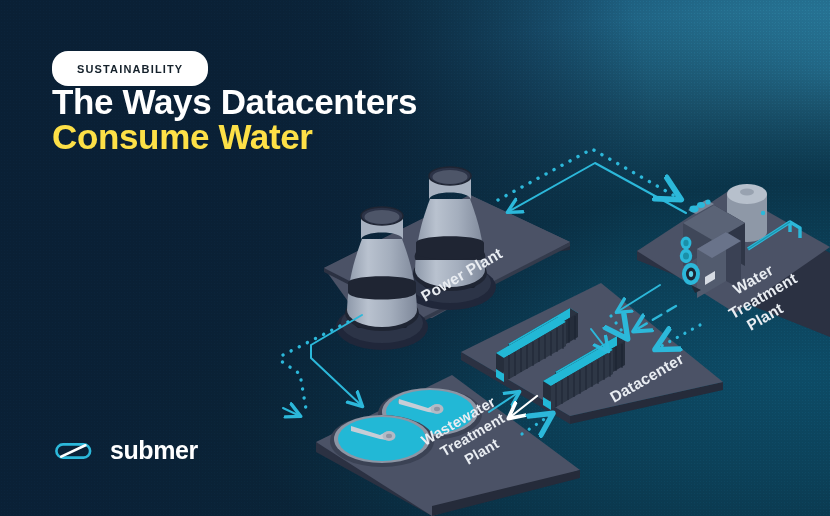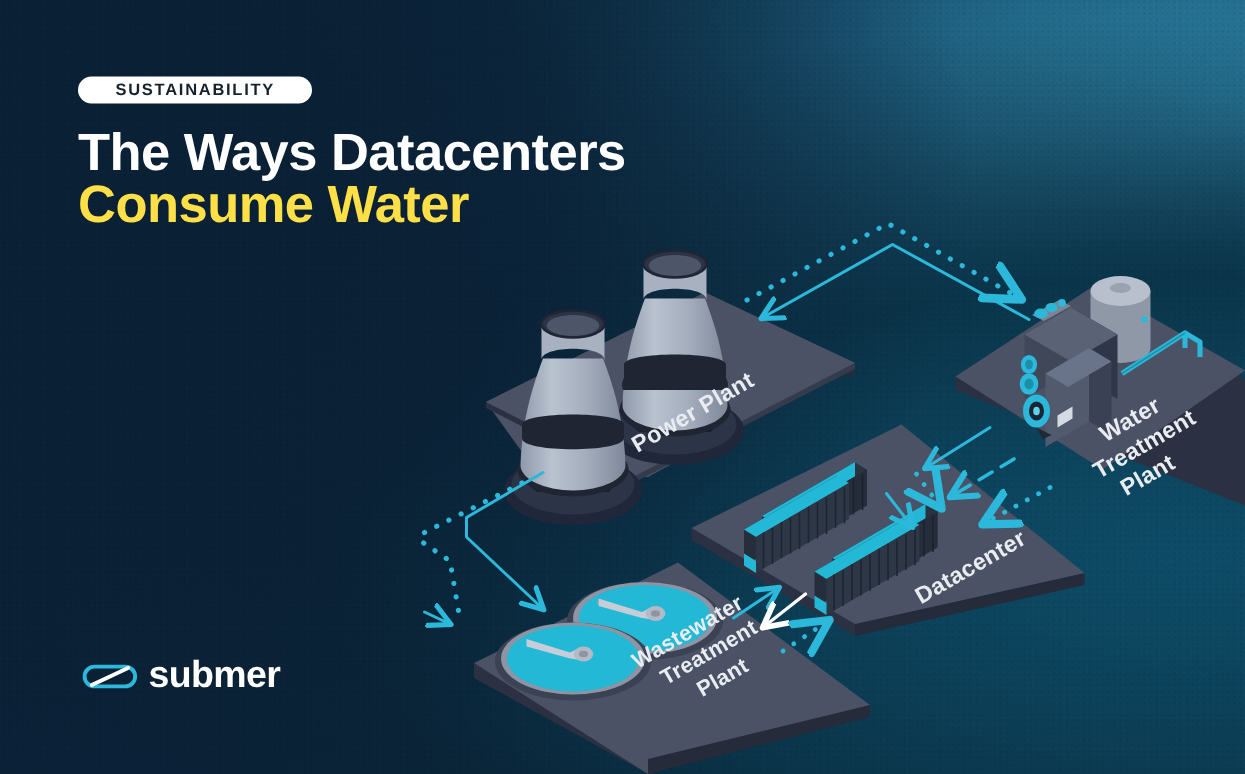--- a/index.html
+++ b/index.html
@@ -35,35 +35,35 @@
     background-image:
       radial-gradient(rgba(255,255,255,.55) .5px, transparent .6px),
       radial-gradient(rgba(255,255,255,.35) .5px, transparent .6px),
       radial-gradient(rgba(0,0,0,.5) .5px, transparent .6px);
     background-size:3px 3px,5px 5px,4px 4px;
     background-position:0 0,2px 1px,1px 3px;
   }
 
   
   .badge{
-    position:absolute;left:52px;top:51px;height:18px;
+    position:absolute;left:52px;top:51px;height:35px;
     display:flex;align-items:center;justify-content:center;
     padding:0 25px;border-radius:16px;background:#ffffff;
     color:#15212b;font-size:11px;font-weight:700;letter-spacing:1.15px;
     white-space:nowrap;
   }
   .title{
     position:absolute;left:52px;top:84px;width:560px;
     font-size:35px;font-weight:700;line-height:35px;
     letter-spacing:-.35px;color:#ffffff;
   }
   .title .l2{color:#fde047;display:block;}
 
   
-  .logo{position:absolute;left:52px;top:438px;display:flex;align-items:center;gap:0;}
+  .logo{position:absolute;left:52px;top:438px;display:flex;align-items:center;gap:11px;}
   .logo-mark{width:47px;height:24px;display:block;}
   .logo-text{
     color:#ffffff;font-size:25px;font-weight:700;letter-spacing:-.4px;line-height:1;
   }
 
   
   #scene{position:absolute;left:0;top:0;width:830px;height:516px;}
   #scene svg{display:block;}
   .plat-label{
     fill:#e9edf2;font-family:"Liberation Sans",sans-serif;

